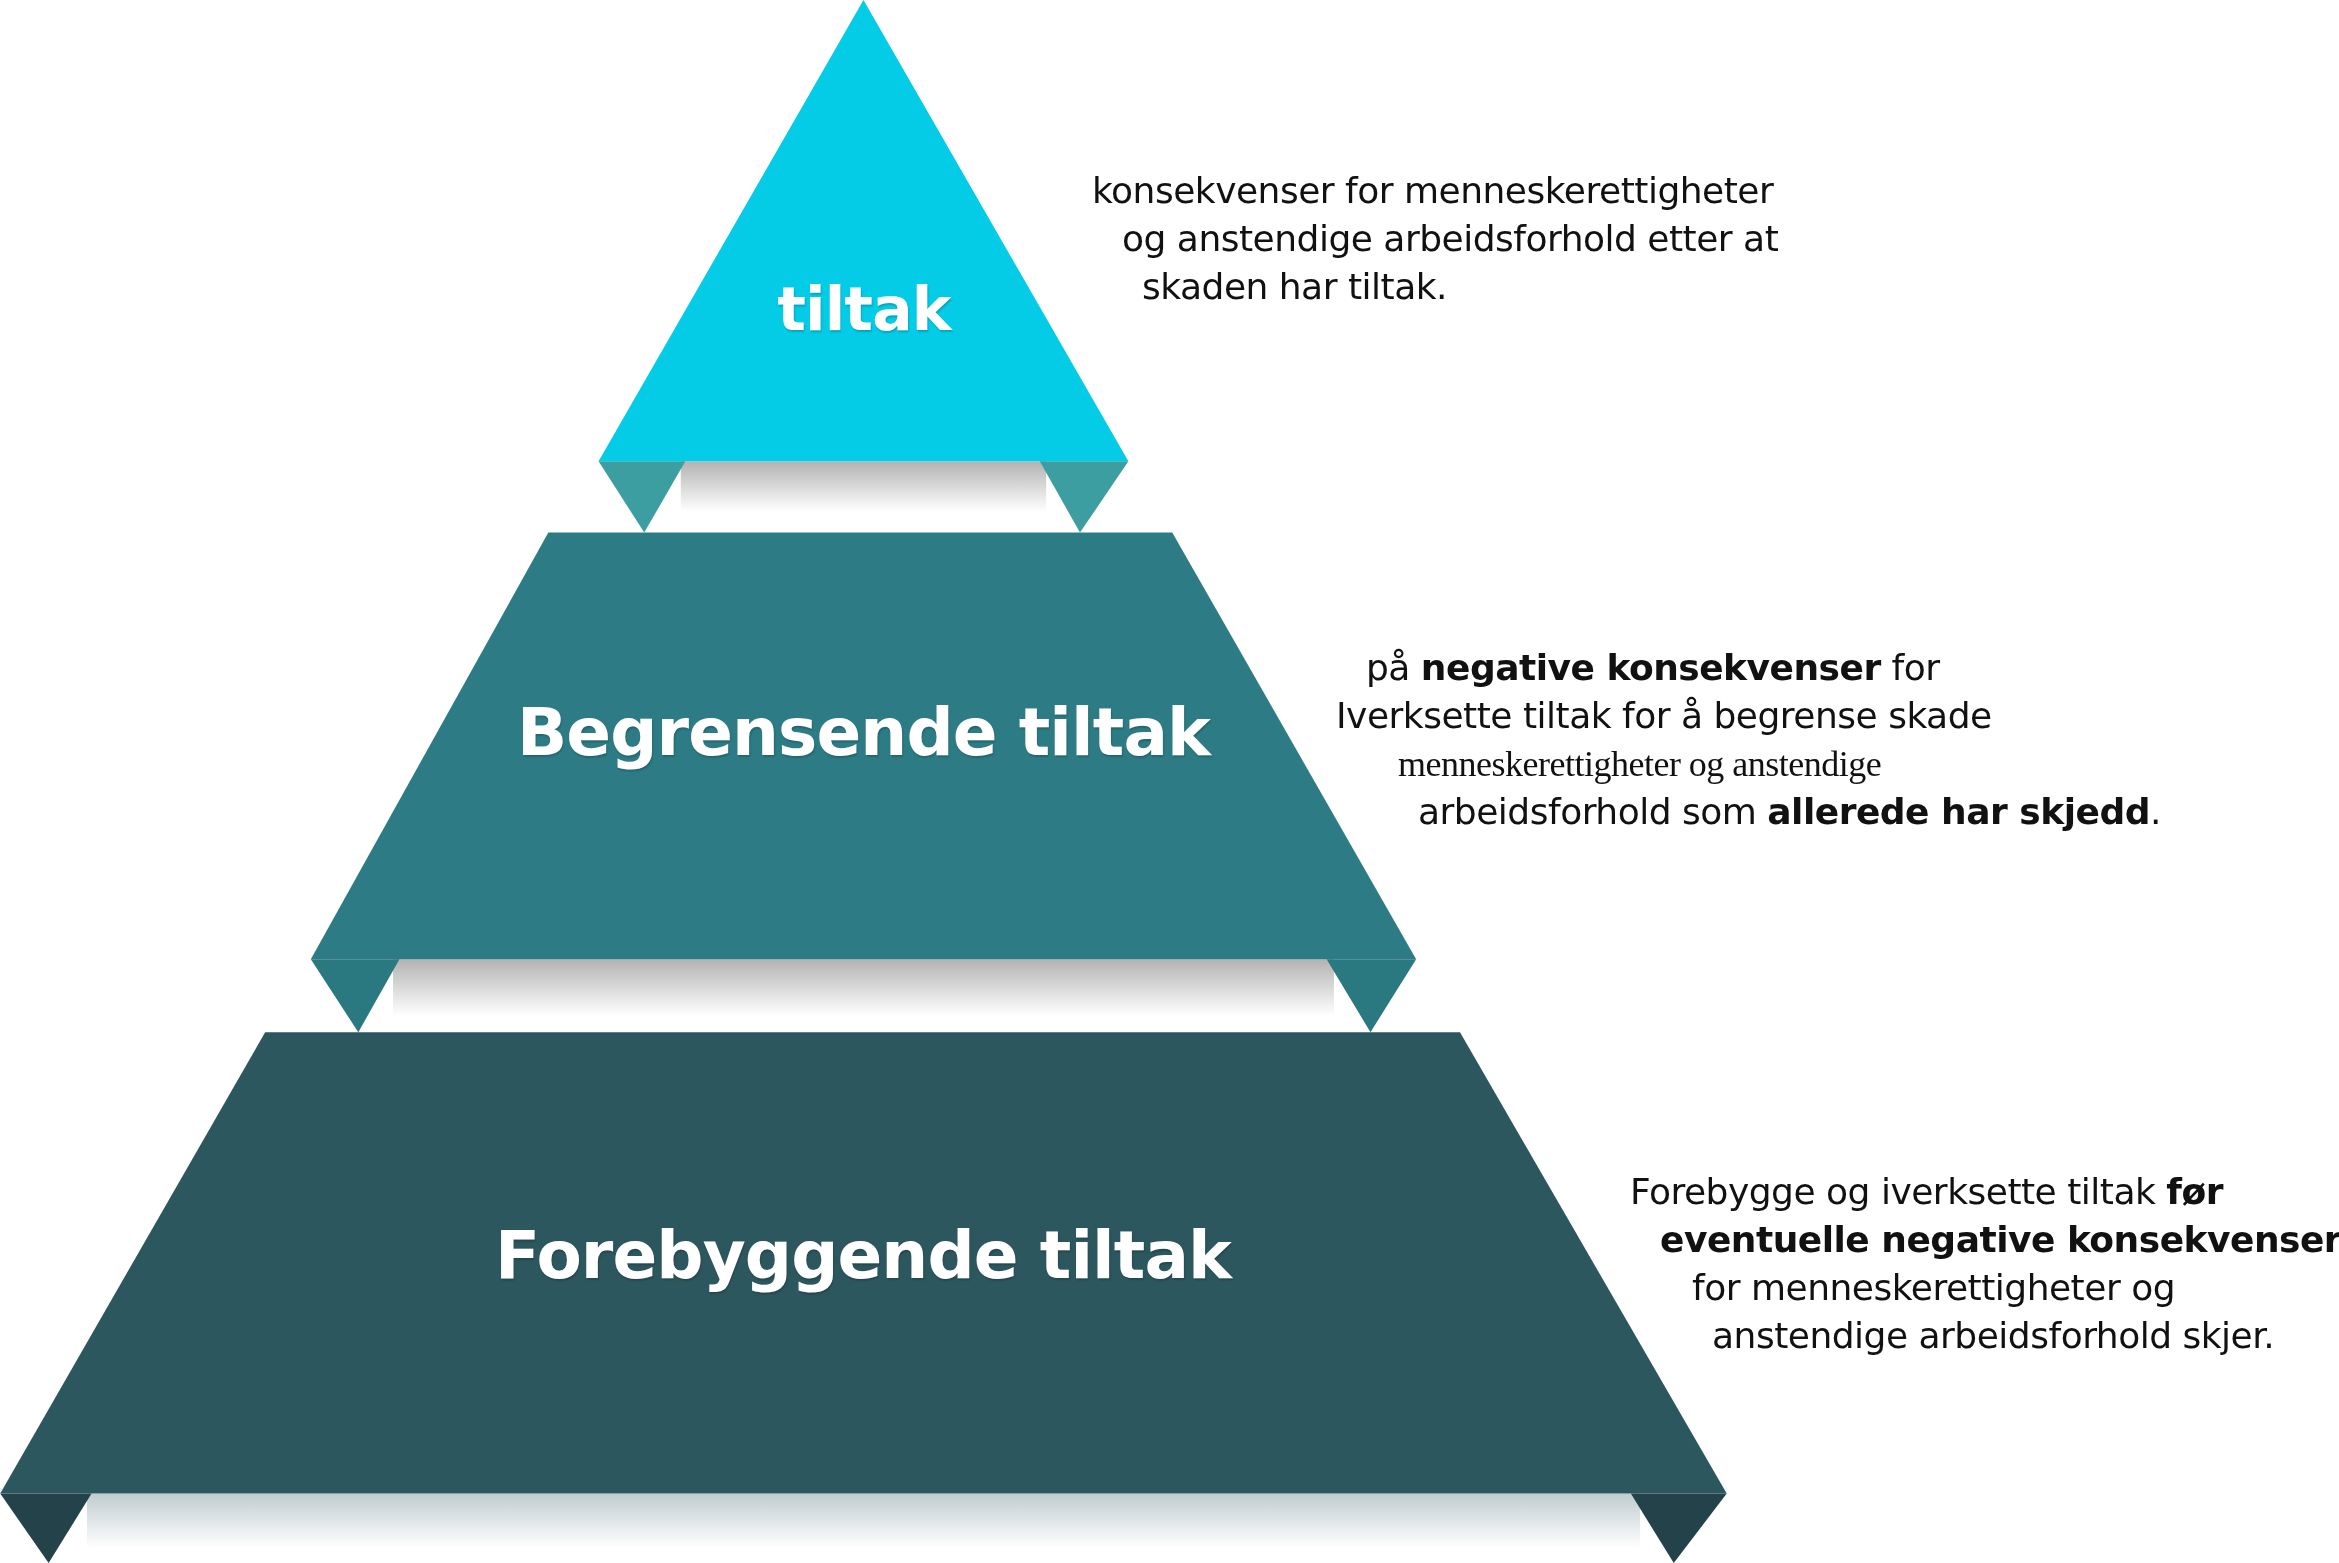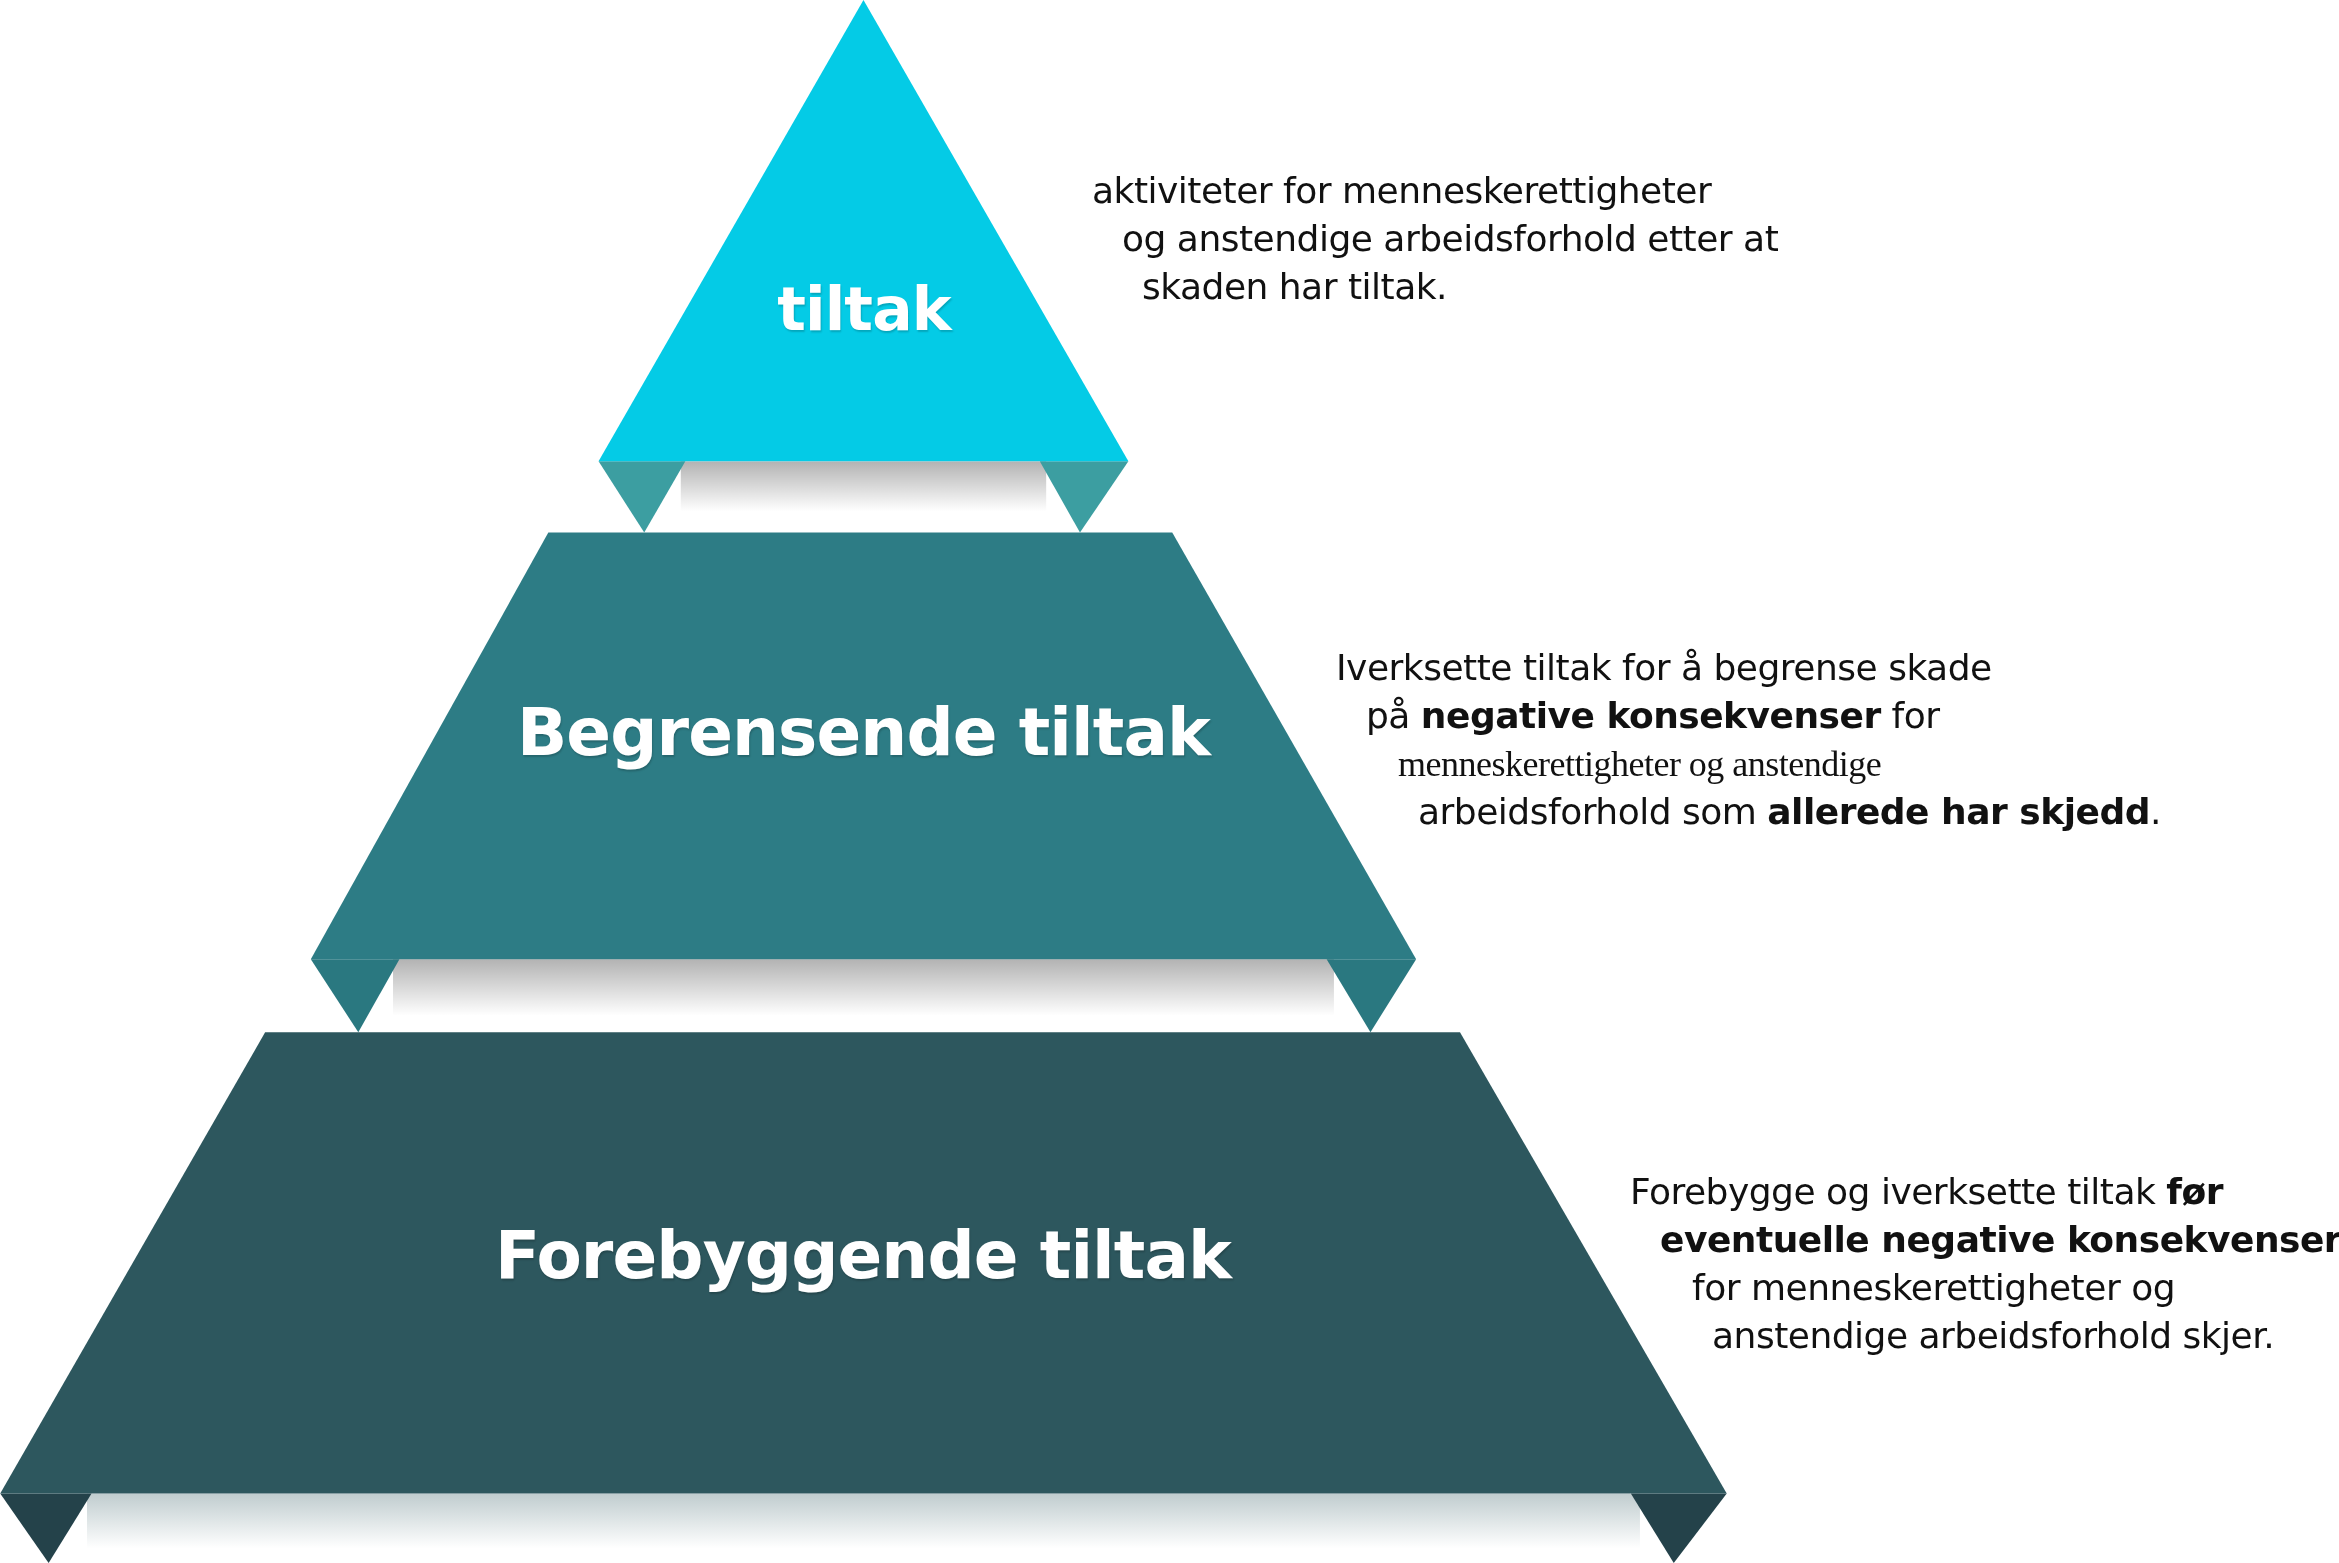--- a/index.html
+++ b/index.html
@@ -103,31 +103,31 @@
 
   <div class="tier-label top">
     <div>tiltak</div>
   </div>
 
   <div class="tier-label middle">Begrensende tiltak</div>
 
   <div class="tier-label bottom">Forebyggende tiltak</div>
 
   <div class="desc top">
-    <span class="line" style="padding-left:32px;">aktiviteter for menneskerettigheter</span>
+    <span class="line" style="padding-left:32px;">konsekvenser for menneskerettigheter</span>
     <span class="line" style="padding-left:62px;">og anstendige arbeidsforhold etter at</span>
     <span class="line" style="padding-left:82px;">skaden har tiltak.</span>
   </div>
 
   <div class="desc middle">
+    <span class="line" style="padding-left:30px;">
+      <span>på </span><b>negative konsekvenser</b><span> for</span>
+    </span>
     <span class="line" style="padding-left:0px;">
       <span>Iverksette tiltak for å begrense skade</span>
-    </span>
-    <span class="line" style="padding-left:30px;">
-      <span>på </span><b>negative konsekvenser</b><span> for</span>
     </span>
     <span class="line" style="padding-left:62px;font-family:Liberation Serif, serif;">
       <span>menneskerettigheter og anstendige</span>
     </span>
     <span class="line" style="padding-left:82px;">
       <span>arbeidsforhold som </span><b>allerede har skjedd</b><span>.</span>
     </span>
   </div>
 
   <div class="desc bottom">

